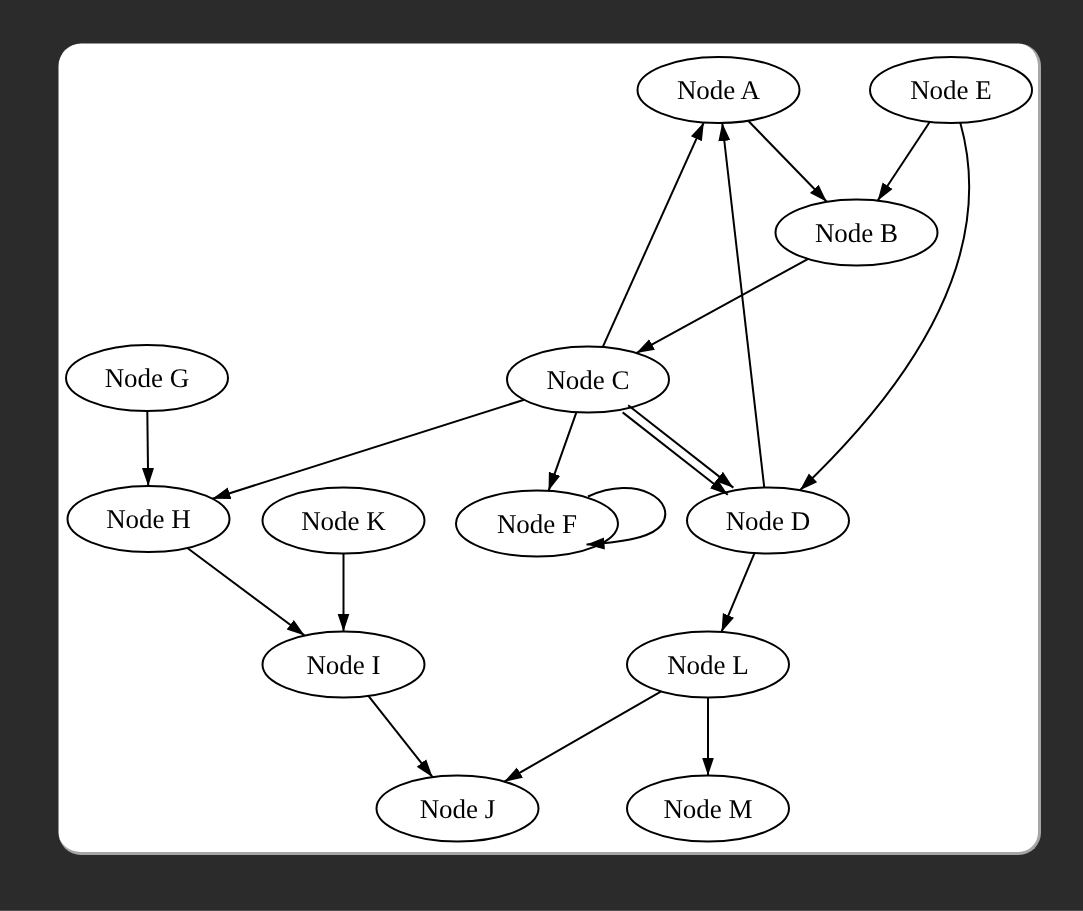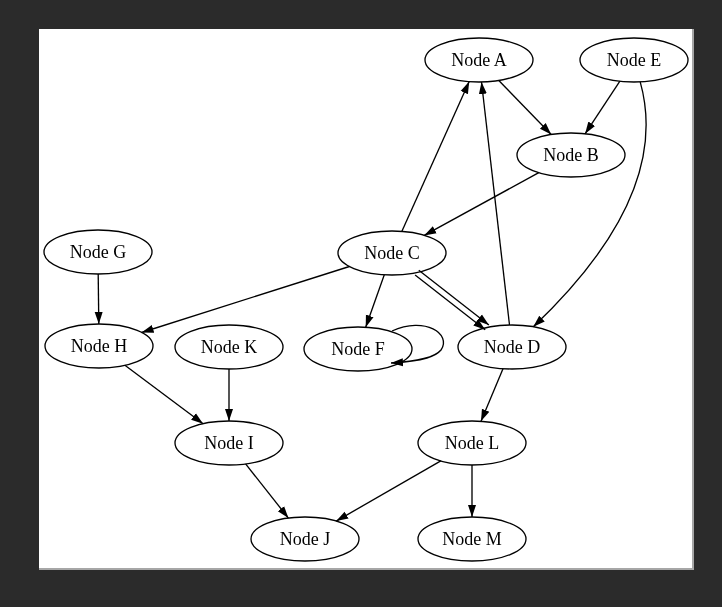--- a/index.html
+++ b/index.html
@@ -19,20 +19,21 @@
   }
   .graph-surface {
     position: absolute;
     left: 39px;
     top: 29px;
     width: 653px;
     height: 539px;
     background: #ffffff;
     border-right: 2px solid #a6a6a6;
     border-bottom: 2px solid #a6a6a6;
+    border-radius: 15px;
   }
   .graph-svg {
     display: block;
     width: 653px;
     height: 539px;
   }
   .edge {
     fill: none;
     stroke: #000000;
     stroke-width: 1.33;

